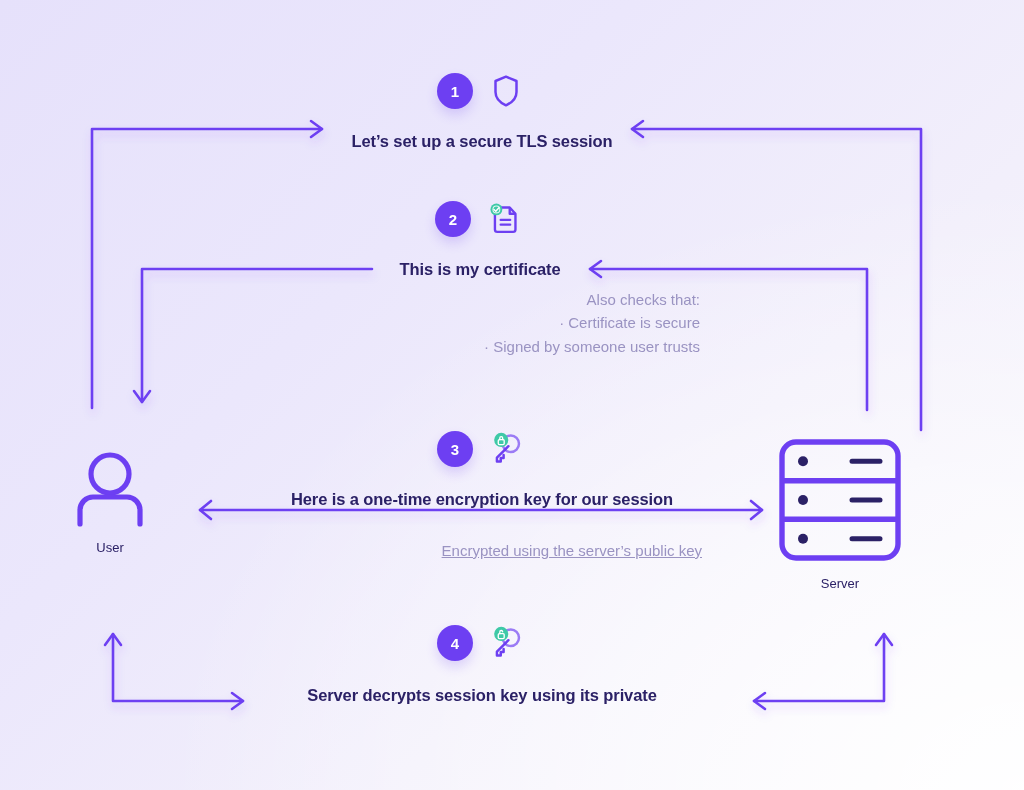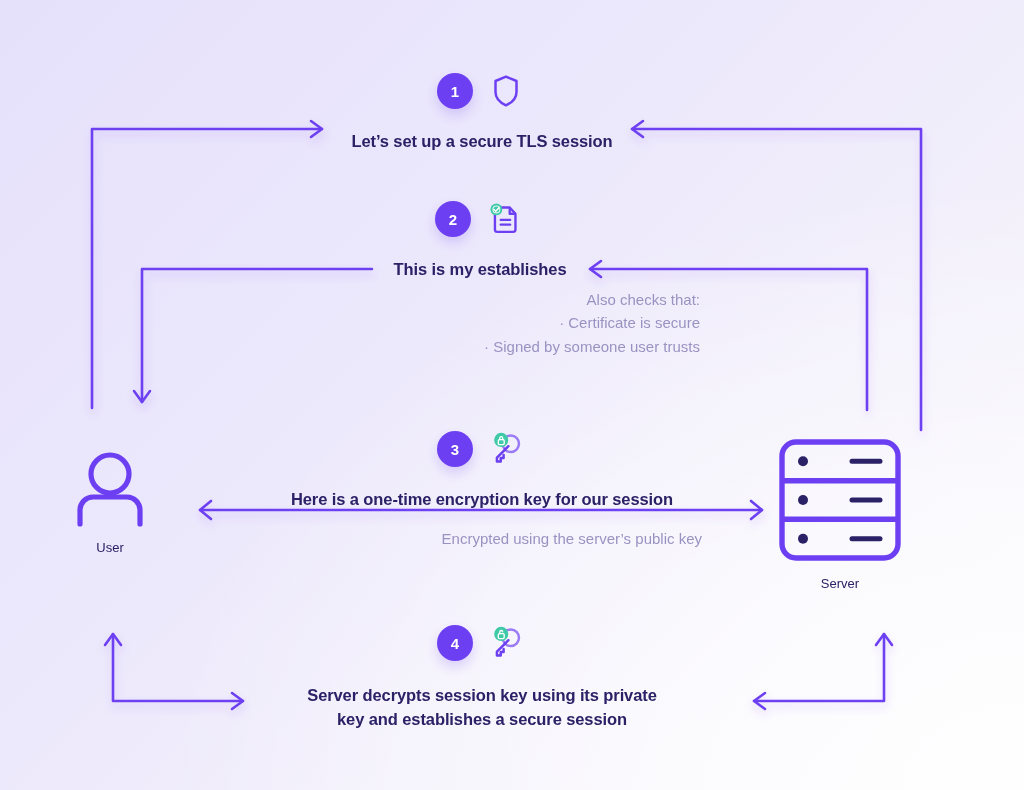--- a/index.html
+++ b/index.html
@@ -101,61 +101,60 @@
       <div class="num">2</div>
       <svg class="glyph" viewBox="0 0 44 44">
         <path d="M15 10 H28 L34 16.5 V33 A2.5 2.5 0 0 1 31.5 35.5 H15 A2.5 2.5 0 0 1 12.5 33 V12.5 A2.5 2.5 0 0 1 15 10 Z" fill="none" stroke="#6d3ff2" stroke-width="2.5" stroke-linejoin="round"></path>
         <path d="M28 10 V16.5 H34" fill="none" stroke="#6d3ff2" stroke-width="2.5" stroke-linejoin="round"></path>
         <path d="M18.5 23 H28.5 M18.5 28 H28.5" stroke="#6d3ff2" stroke-width="2.4" stroke-linecap="round"></path>
         <circle cx="14" cy="12" r="6.2" fill="#3ec9a7"></circle>
         <path d="M11.5 12 L13.4 13.9 L16.7 10.2" fill="none" stroke="#ffffff" stroke-width="1.5" stroke-linecap="round" stroke-linejoin="round"></path>
         <circle cx="14" cy="12" r="3.6" fill="none" stroke="#ffffff" stroke-width="1.1" opacity="0.85"></circle>
       </svg>
     </div>
-    <div class="headline">This is my establishes</div>
+    <div class="headline">This is my certificate</div>
     <div class="sub">
       <span class="b">Also checks that:</span>
       <span class="b">·  Certificate is secure</span>
       <span class="b">· Signed by someone user trusts</span>
     </div>
   </div>
 
   <div class="step" style="left:262px;top:428px;width:440px;">
     <div class="badgerow">
       <div class="num">3</div>
       <svg class="glyph" viewBox="0 0 44 44">
         <circle cx="27" cy="16.5" r="8.6" fill="none" stroke="#9b7bf5" stroke-width="2.6"></circle>
         <path d="M21 22.6 L12.5 31 L12.5 35 L16.5 35 L16.5 31.5 L19.5 31.5 L19.5 28.2" fill="none" stroke="#6d3ff2" stroke-width="2.6" stroke-linejoin="round" stroke-linecap="round"></path>
         <path d="M21 22.6 L24.5 19.1" fill="none" stroke="#6d3ff2" stroke-width="2.6" stroke-linecap="round"></path>
         <circle cx="17" cy="12.5" r="7.4" fill="#3ec9a7"></circle>
         <rect x="13.9" y="12.2" width="6.2" height="5.2" rx="1.1" fill="none" stroke="#ffffff" stroke-width="1.4"></rect>
         <path d="M15.5 12.2 V10.6 A1.5 1.5 0 0 1 18.5 10.6 V12.2" fill="none" stroke="#ffffff" stroke-width="1.4" stroke-linecap="round"></path>
       </svg>
     </div>
     <div class="headline">Here is a one-time encryption key for our session</div>
-    <div class="sub" style="margin-top:18px;">
+    <div class="sub" style="margin-top:30px;text-decoration:underline;">
       <span class="b">Encrypted using the server’s public key</span>
     </div>
   </div>
 
   <div class="step" style="left:262px;top:622px;width:440px;">
     <div class="badgerow">
       <div class="num">4</div>
       <svg class="glyph" viewBox="0 0 44 44">
         <circle cx="27" cy="16.5" r="8.6" fill="none" stroke="#9b7bf5" stroke-width="2.6"></circle>
         <path d="M21 22.6 L12.5 31 L12.5 35 L16.5 35 L16.5 31.5 L19.5 31.5 L19.5 28.2" fill="none" stroke="#6d3ff2" stroke-width="2.6" stroke-linejoin="round" stroke-linecap="round"></path>
         <path d="M21 22.6 L24.5 19.1" fill="none" stroke="#6d3ff2" stroke-width="2.6" stroke-linecap="round"></path>
         <circle cx="17" cy="12.5" r="7.4" fill="#3ec9a7"></circle>
         <rect x="13.9" y="12.2" width="6.2" height="5.2" rx="1.1" fill="none" stroke="#ffffff" stroke-width="1.4"></rect>
         <path d="M15.5 12.2 V10.6 A1.5 1.5 0 0 1 18.5 10.2" fill="none" stroke="#ffffff" stroke-width="1.4" stroke-linecap="round"></path>
       </svg>
     </div>
     <div class="headline" style="line-height:1.45;">
       <span style="display:block;text-align:center;">Server decrypts session key using its private</span>
-      <span style="display:block;">key and establishes a secure session</span>
     </div>
   </div>
 
   <div class="node" style="left:50px;top:448px;width:120px;">
     <svg class="usericon" viewBox="0 0 84 84">
       <circle cx="42" cy="26" r="19" fill="none" stroke="#6d3ff2" stroke-width="5.2"></circle>
       <path d="M12 76 V62 A13 13 0 0 1 25 49 H59 A13 13 0 0 1 72 62 V76" fill="none" stroke="#6d3ff2" stroke-width="5.2" stroke-linecap="round"></path>
     </svg>
     <div class="endlabel">User</div>
   </div>

